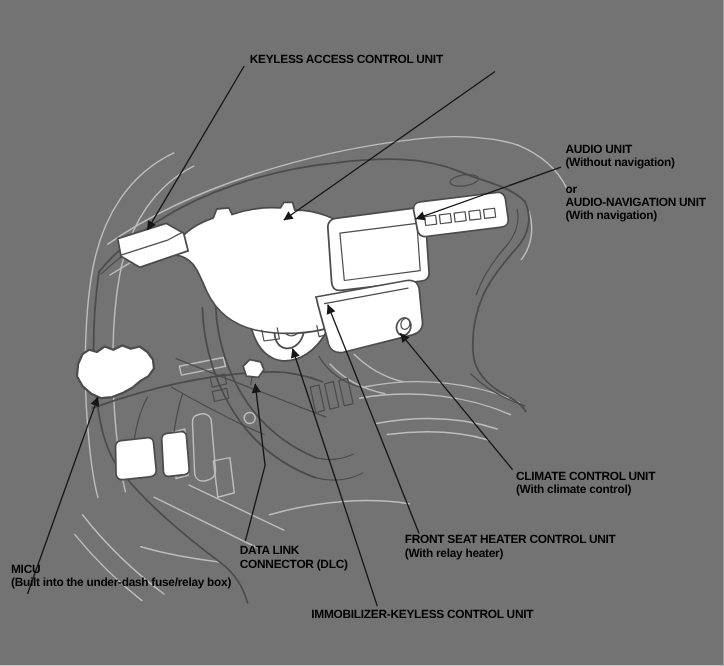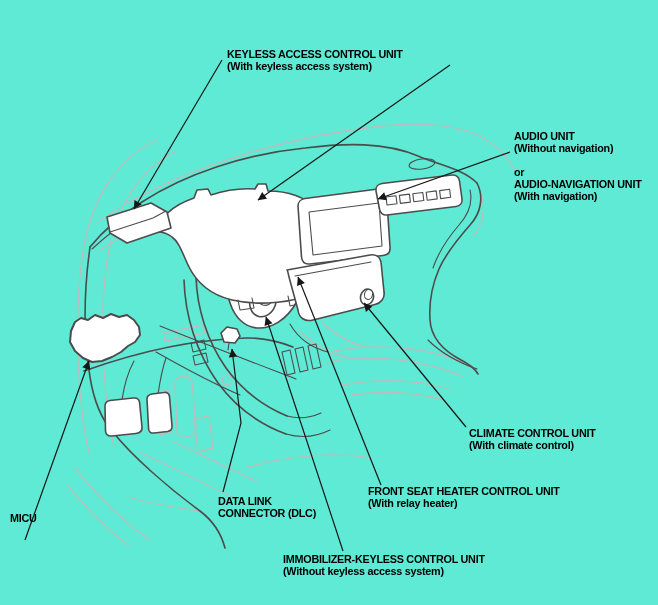--- a/index.html
+++ b/index.html
@@ -1,19 +1,19 @@
 <!DOCTYPE html>
 <html><head>
 <meta charset="utf-8">
 <style>
   html,body{margin:0;padding:0;background:#fff;}
   .stage{
     position:relative;
     width:658px;height:605px;
-    background:#5eead4;
+    background:#737373;
     overflow:hidden;
     font-family:"Liberation Sans", sans-serif;
   }
   .stage svg{position:absolute;left:0;top:0;}
   .lbl{
     position:absolute;
     font-weight:bold;
     font-size:10.8px;
     line-height:12px;
     letter-spacing:-0.25px;
@@ -154,21 +154,20 @@
       <line class="leader" x1="466" y1="427" x2="364" y2="303" marker-end="url(#ah)"></line>
       <line class="leader" x1="381" y1="485" x2="298" y2="277" marker-end="url(#ah)"></line>
       <path class="leader" d="M 223,492 L 241,423 L 232,349" marker-end="url(#ah)"></path>
       <line class="leader" x1="25" y1="540" x2="89" y2="361" marker-end="url(#ah)"></line>
       <line class="leader" x1="343" y1="551" x2="266" y2="317" marker-end="url(#ah)"></line>
     </g>
   </svg>
 
   <div class="lbl" style="left:227px;top:48px">
     <div>KEYLESS ACCESS CONTROL UNIT</div>
-    <div>(With keyless access system)</div>
   </div>
 
 
   <div class="lbl" style="left:514px;top:130px">
     <div>AUDIO UNIT</div>
     <div>(Without navigation)</div>
     <div class="gap">or</div>
     <div>AUDIO-NAVIGATION UNIT</div>
     <div>(With navigation)</div>
   </div>
@@ -183,20 +182,20 @@
     <div>(With relay heater)</div>
   </div>
 
   <div class="lbl" style="left:218px;top:495px">
     <div>DATA LINK</div>
     <div>CONNECTOR (DLC)</div>
   </div>
 
   <div class="lbl" style="left:10px;top:512px">
     <div>MICU</div>
+    <div>(Built into the under-dash fuse/relay box)</div>
   </div>
 
   <div class="lbl" style="left:283px;top:553px">
     <div>IMMOBILIZER-KEYLESS CONTROL UNIT</div>
-    <div>(Without keyless access system)</div>
   </div>
 
 </div>
 
 </body></html>

